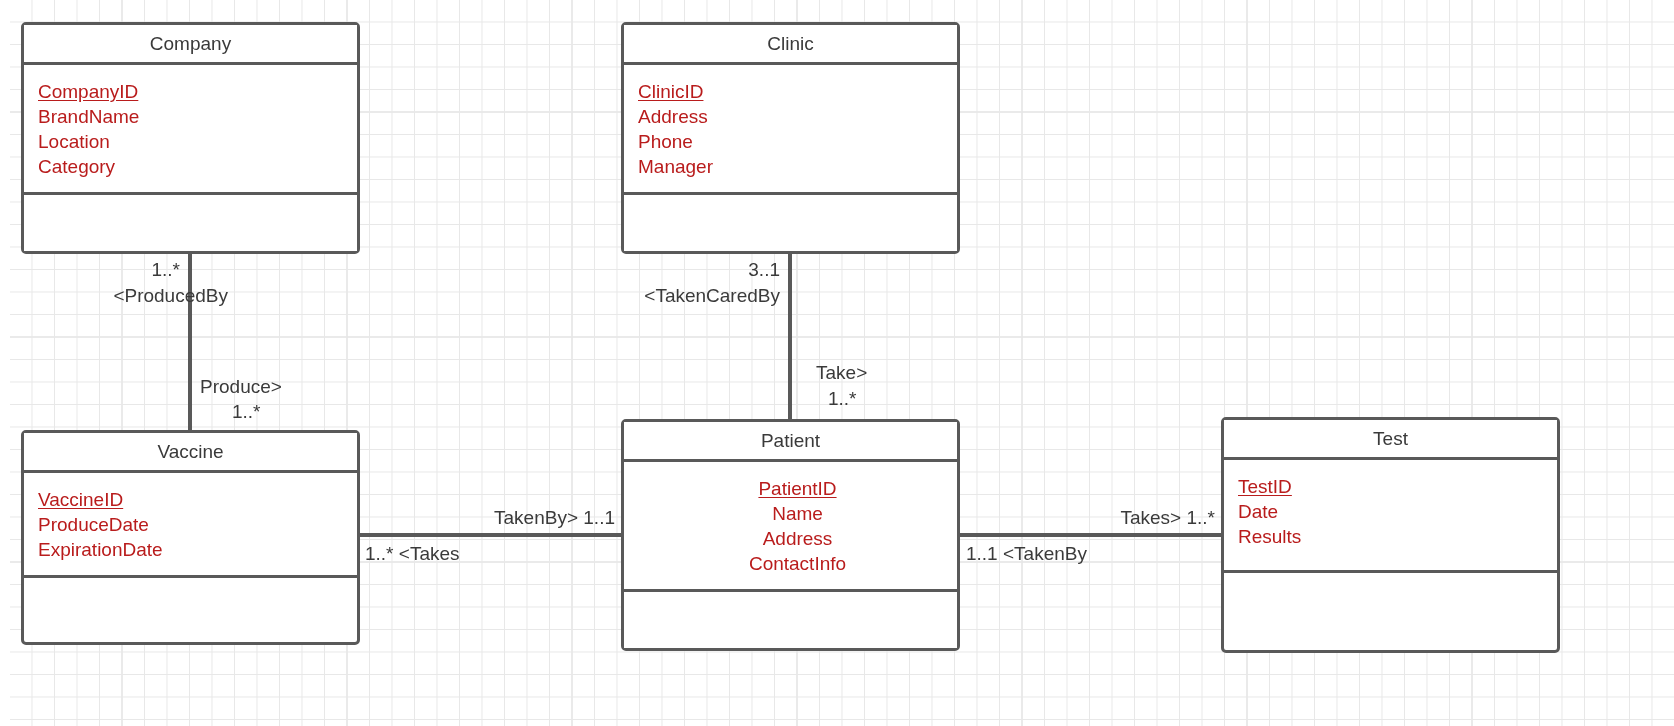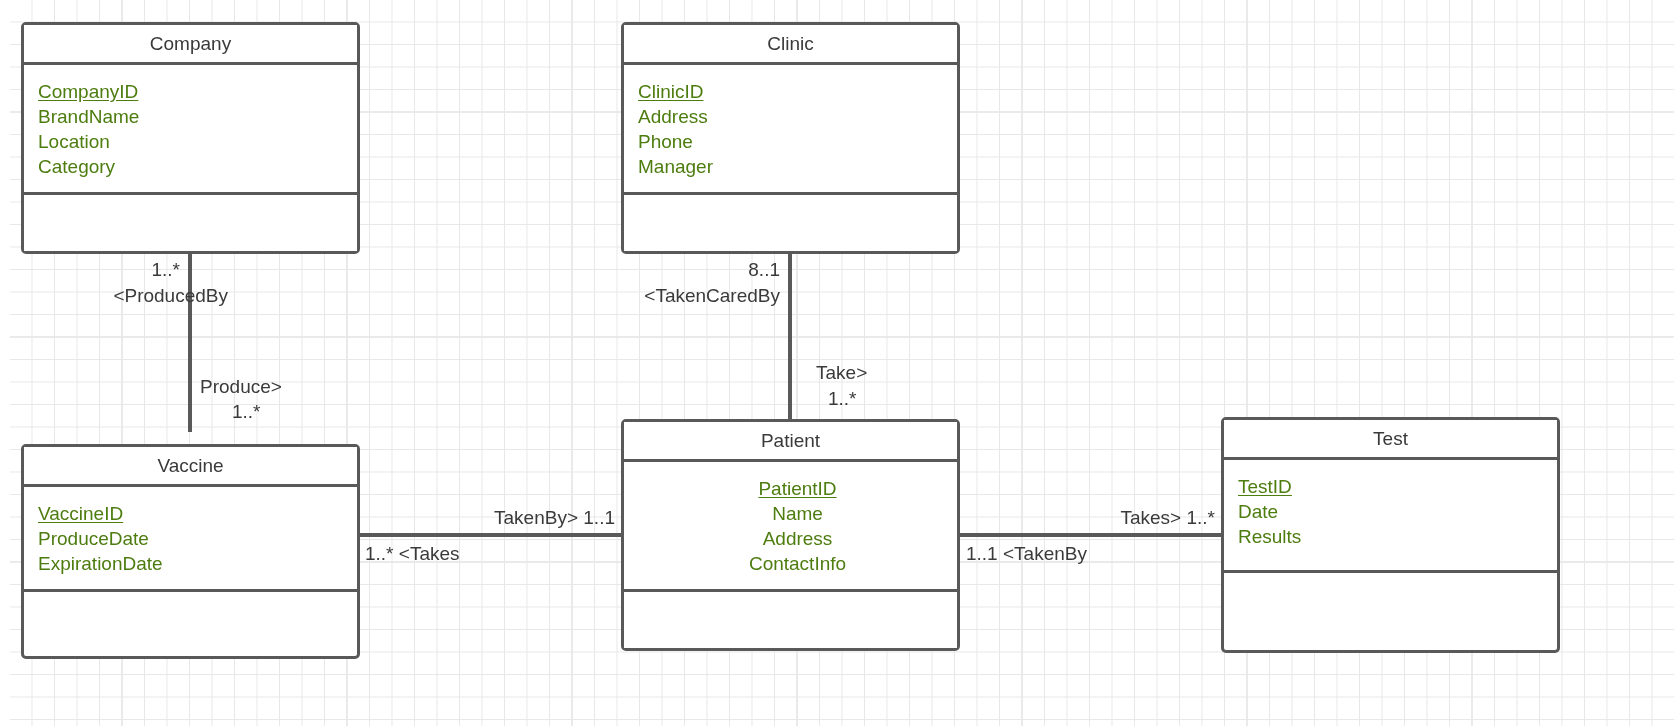--- a/index.html
+++ b/index.html
@@ -45,21 +45,21 @@
     white-space: nowrap;
   }
   .uml-attrs {
     box-sizing: border-box;
     border-bottom: 3px solid #595959;
     padding: 14px 0 14px 14px;
     background: #ffffff;
   }
   .uml-attr {
     font-size: 19px;
-    color: #4d7c0f;
+    color: #b91c1c;
     line-height: 25px;
     white-space: nowrap;
   }
   .uml-attr.pk {
     text-decoration: underline;
     text-underline-offset: 2px;
   }
   .uml-methods {
     box-sizing: border-box;
     background: #ffffff;
@@ -119,21 +119,21 @@
     <div class="uml-title">Clinic</div>
     <div class="uml-attrs" style="height:130px;">
       <div class="uml-attr pk">ClinicID</div>
       <div class="uml-attr">Address</div>
       <div class="uml-attr">Phone</div>
       <div class="uml-attr">Manager</div>
     </div>
     <div class="uml-methods" style="height:56px;"></div>
   </div>
 
-  <div class="uml-class" style="left:11px; top:444px; width:339px; height:215px;">
+  <div class="uml-class" style="left:11px; top:430px; width:339px; height:215px;">
     <div class="uml-title">Vaccine</div>
     <div class="uml-attrs" style="height:105px;">
       <div class="uml-attr pk">VaccineID</div>
       <div class="uml-attr">ProduceDate</div>
       <div class="uml-attr">ExpirationDate</div>
     </div>
     <div class="uml-methods" style="height:58px;"></div>
   </div>
 
   <div class="uml-class" style="left:611px; top:419px; width:339px; height:232px;">
@@ -155,21 +155,21 @@
       <div class="uml-attr">Results</div>
     </div>
     <div class="uml-methods" style="height:58px;"></div>
   </div>
 
   <div class="edge-label lbl-right" style="left:0px; top:259px; width:170px;">1..*</div>
   <div class="edge-label lbl-right" style="left:0px; top:285px; width:170px;padding-left:48px;">&lt;ProducedBy</div>
   <div class="edge-label lbl-left" style="left:190px; top:376px; width:170px;">Produce&gt;</div>
   <div class="edge-label lbl-left" style="left:222px; top:401px; width:170px;">1..*</div>
 
-  <div class="edge-label lbl-right" style="left:600px; top:259px; width:170px;">8..1</div>
+  <div class="edge-label lbl-right" style="left:600px; top:259px; width:170px;">3..1</div>
   <div class="edge-label lbl-right" style="left:590px; top:285px; width:180px;">&lt;TakenCaredBy</div>
   <div class="edge-label lbl-left" style="left:806px; top:362px; width:170px;">Take&gt;</div>
   <div class="edge-label lbl-left" style="left:818px; top:388px; width:170px;">1..*</div>
 
   <div class="edge-label lbl-right" style="left:400px; top:507px; width:205px;">TakenBy&gt; 1..1</div>
   <div class="edge-label lbl-left" style="left:355px; top:543px; width:220px;">1..* &lt;Takes</div>
 
   <div class="edge-label lbl-right" style="left:1000px; top:507px; width:205px;">Takes&gt; 1..*</div>
   <div class="edge-label lbl-left" style="left:956px; top:543px; width:220px;">1..1 &lt;TakenBy</div>
 

